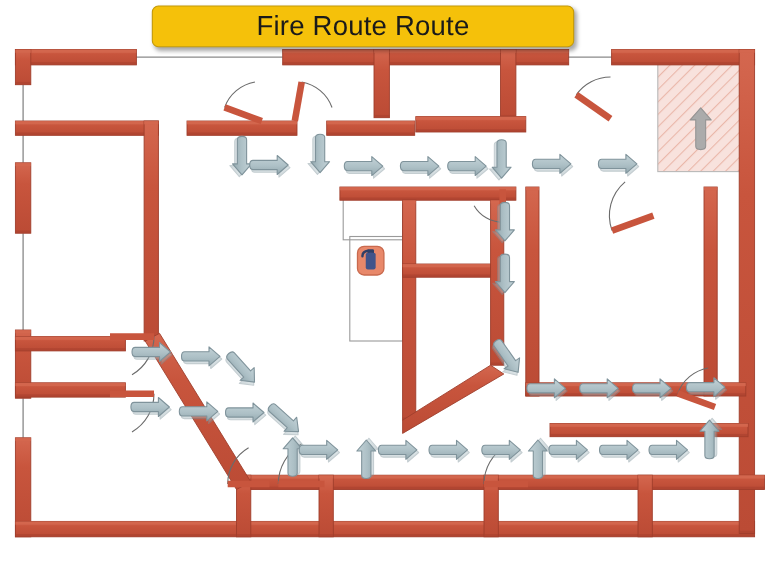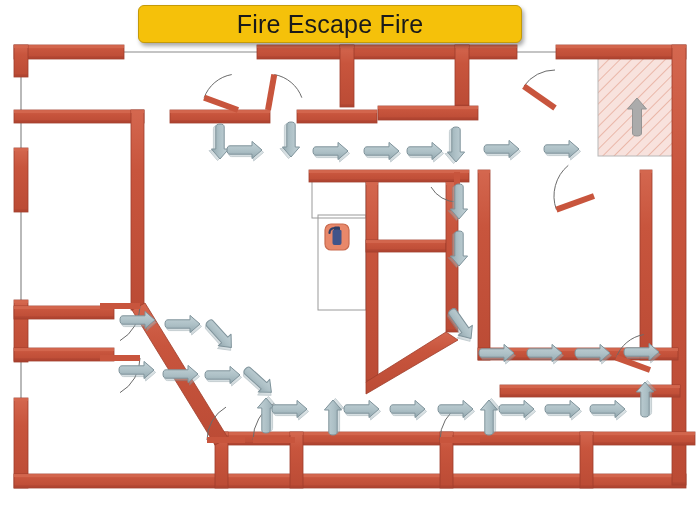--- a/index.html
+++ b/index.html
@@ -439,16 +439,16 @@
           <use href="#arrowShape" xlink:href="#arrowShape"></use>
         </g>
         <g transform="translate(645,396) rotate(-90)">
           <use href="#arrowShape" x="1.6" y="2.4" fill="#9aa8ad" opacity="0.45" xlink:href="#arrowShape"></use>
           <use href="#arrowShape" xlink:href="#arrowShape"></use>
         </g>
       </g>
   </svg>
 
   <div id="title-banner">
-    <span>Fire Escape Fire</span>
+    <span>Fire Route Route</span>
   </div>
 
 </div>
 
 </body></html>

